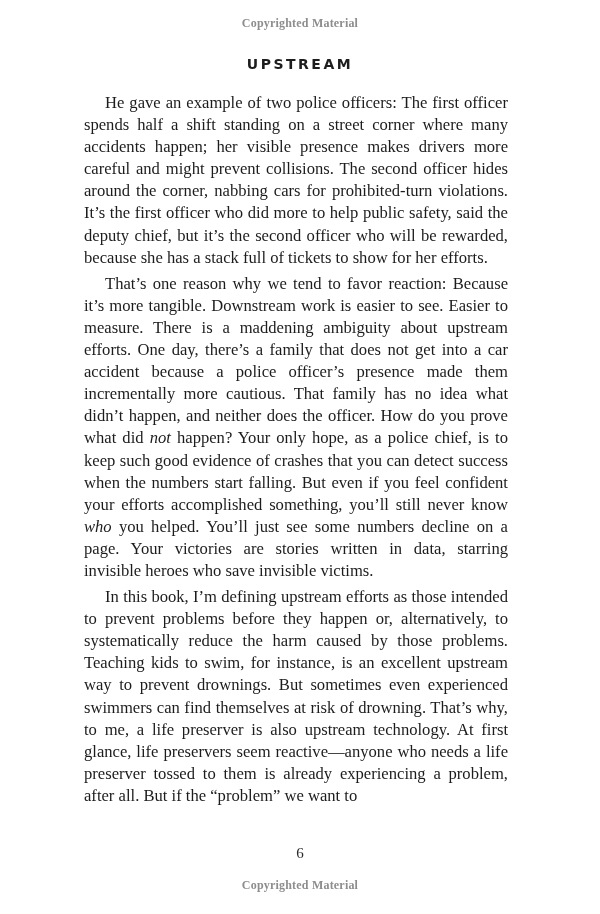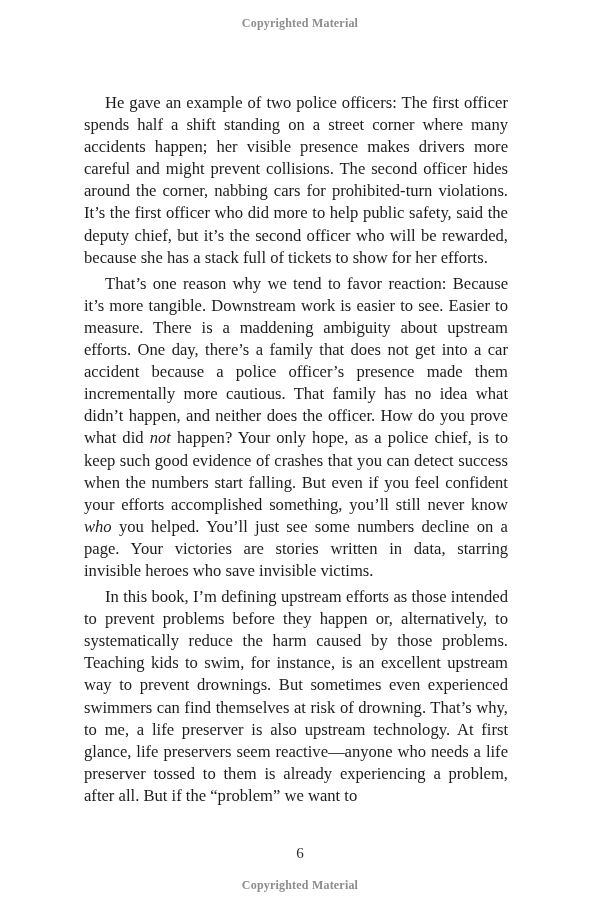--- a/index.html
+++ b/index.html
@@ -71,20 +71,21 @@
     font-size: 15px;
     color: #2b2b2b;
   }
 </style>
 </head>
 <body>
 
 <div class="page">
   <div class="copyright top">Copyrighted Material</div>
 
+  <div class="chapter-header">UPSTREAM</div>
 
   <div class="body-text">
     <p class="para"><span>He gave an example of two police officers: The first officer spends half a shift standing on a street corner where many accidents happen; her visible presence makes drivers more careful and might prevent collisions. The second officer hides around the corner, nabbing cars for prohibited-turn violations. It’s the first officer who did more to help public safety, said the deputy chief, but it’s the second officer who will be rewarded, because she has a stack full of tickets to show for her efforts.</span></p>
     <p class="para"><span>That’s one reason why we tend to favor reaction: Because it’s more tangible. Downstream work is easier to see. Easier to measure. There is a maddening ambiguity about upstream efforts. One day, there’s a family that does not get into a car accident because a police officer’s presence made them incrementally more cautious. That family has no idea what didn’t happen, and neither does the officer. How do you prove what did </span><em>not</em><span> happen? Your only hope, as a police chief, is to keep such good evidence of crashes that you can detect success when the numbers start falling. But even if you feel confident your efforts accomplished something, you’ll still never know </span><em>who</em><span> you helped. You’ll just see some numbers decline on a page. Your victories are stories written in data, starring invisible heroes who save invisible victims.</span></p>
     <p class="para"><span>In this book, I’m defining upstream efforts as those intended to prevent problems before they happen or, alternatively, to systematically reduce the harm caused by those problems. Teaching kids to swim, for instance, is an excellent upstream way to prevent drownings. But sometimes even experienced swimmers can find themselves at risk of drowning. That’s why, to me, a life preserver is also upstream technology. At first glance, life preservers seem reactive—anyone who needs a life preserver tossed to them is already experiencing a problem, after all. But if the “problem” we want to</span></p>
   </div>
 
   <div class="page-number">6</div>
 
   <div class="copyright bottom">Copyrighted Material</div>

